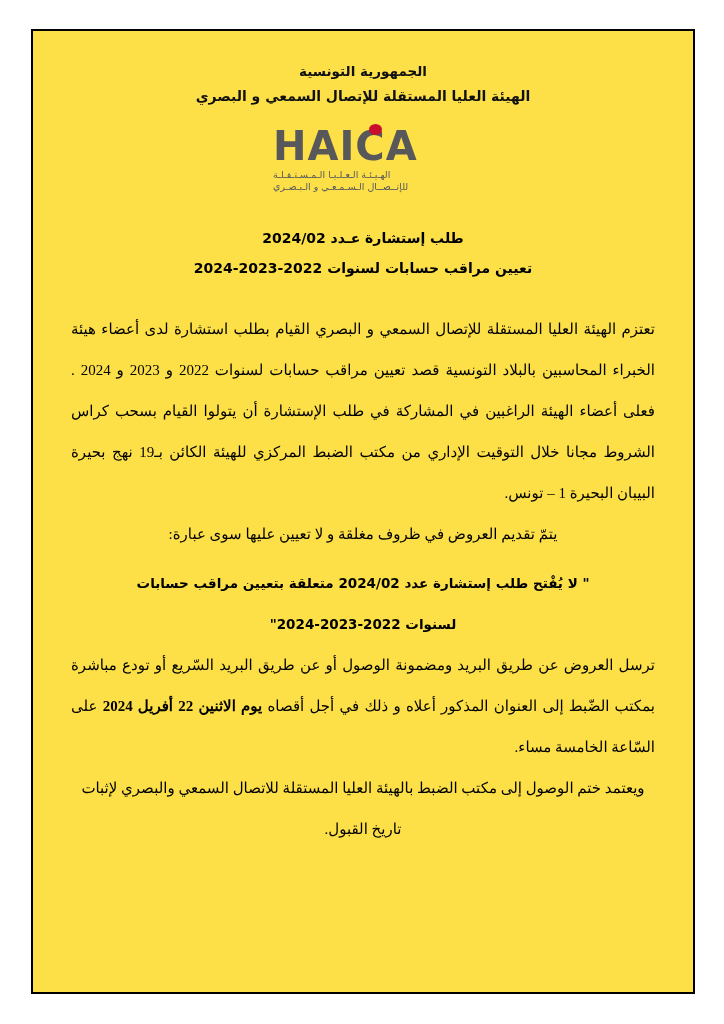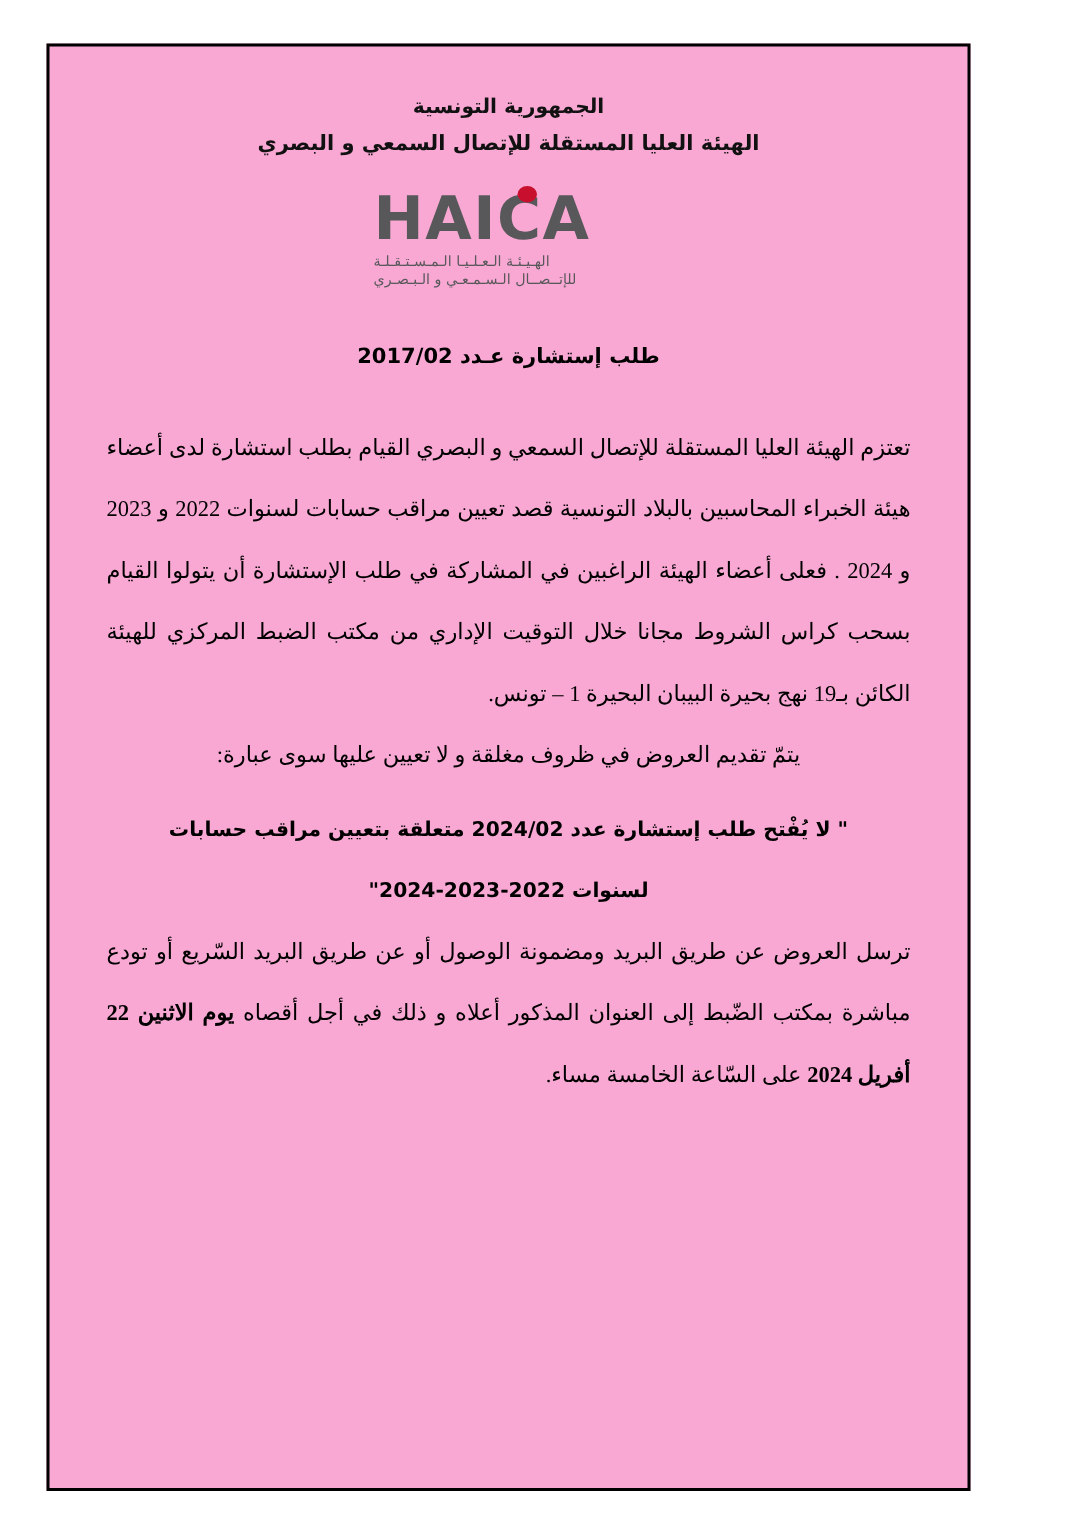--- a/index.html
+++ b/index.html
@@ -14,25 +14,25 @@
     color: #000000;
     overflow: hidden;
     position: relative;
   }
 
   
   .page-frame {
     position: absolute;
     left: 31px;
     top: 29px;
-    width: 616px;
+    width: 664px;
     height: 965px;
     border: 2px solid #000000;
     box-sizing: border-box;
-    background: #f9a8d4;
+    background: #fde047;
   }
 
   .page-inner {
     position: absolute;
     left: 0;
     top: 0;
     right: 0;
     bottom: 0;
     padding: 22px 38px 0 38px;
     box-sizing: border-box;
@@ -157,33 +157,35 @@
     <div class="logo-block">
       <div class="logo-wordmark">HAICA</div>
       <div class="logo-dot"></div>
       <div class="logo-sub">
         <div class="logo-sub-line">الهـيـئـة الـعـلـيـا الـمـسـتـقـلـة</div>
         <div class="logo-sub-line">للإتــصــال الـسـمـعـي و الـبـصـري</div>
       </div>
     </div>
 
     <div class="doc-title-block">
-      <div class="doc-title">طلب إستشارة عـدد 2017/02</div>
+      <div class="doc-title">طلب إستشارة عـدد 2024/02</div>
+      <div class="doc-title">تعيين مراقب حسابات لسنوات 2022-2023-2024</div>
     </div>
 
     <div class="body-block">
 
       <p class="para">تعتزم الهيئة العليا المستقلة للإتصال السمعي و البصري القيام بطلب استشارة لدى أعضاء هيئة الخبراء المحاسبين بالبلاد التونسية قصد تعيين مراقب حسابات لسنوات 2022 و 2023 و 2024 . فعلى أعضاء الهيئة الراغبين في المشاركة في طلب الإستشارة أن يتولوا القيام بسحب كراس الشروط مجانا خلال التوقيت الإداري من مكتب الضبط المركزي للهيئة الكائن بـ19 نهج بحيرة البيبان البحيرة 1 – تونس.</p>
 
       <p class="para center">يتمّ تقديم العروض في ظروف مغلقة و لا تعيين عليها سوى عبارة:</p>
 
       <div class="emphasis-block">
         <div class="emphasis-line">" لا يُفْتح طلب إستشارة عدد 2024/02 متعلقة بتعيين مراقب حسابات</div>
         <div class="emphasis-line">لسنوات 2022-2023-2024"</div>
       </div>
 
       <p class="para"><span>ترسل العروض عن طريق البريد ومضمونة الوصول أو عن طريق البريد السّريع أو تودع مباشرة بمكتب الضّبط إلى العنوان المذكور أعلاه و ذلك في أجل أقصاه </span><span class="bold-run">يوم الاثنين 22 أفريل 2024</span><span> على السّاعة الخامسة مساء.</span></p>
 
+      <p class="para center">ويعتمد ختم الوصول إلى مكتب الضبط بالهيئة العليا المستقلة للاتصال السمعي والبصري لإثبات تاريخ القبول.</p>
 
     </div>
 
   </div>
 </div>
 
 </body></html>

